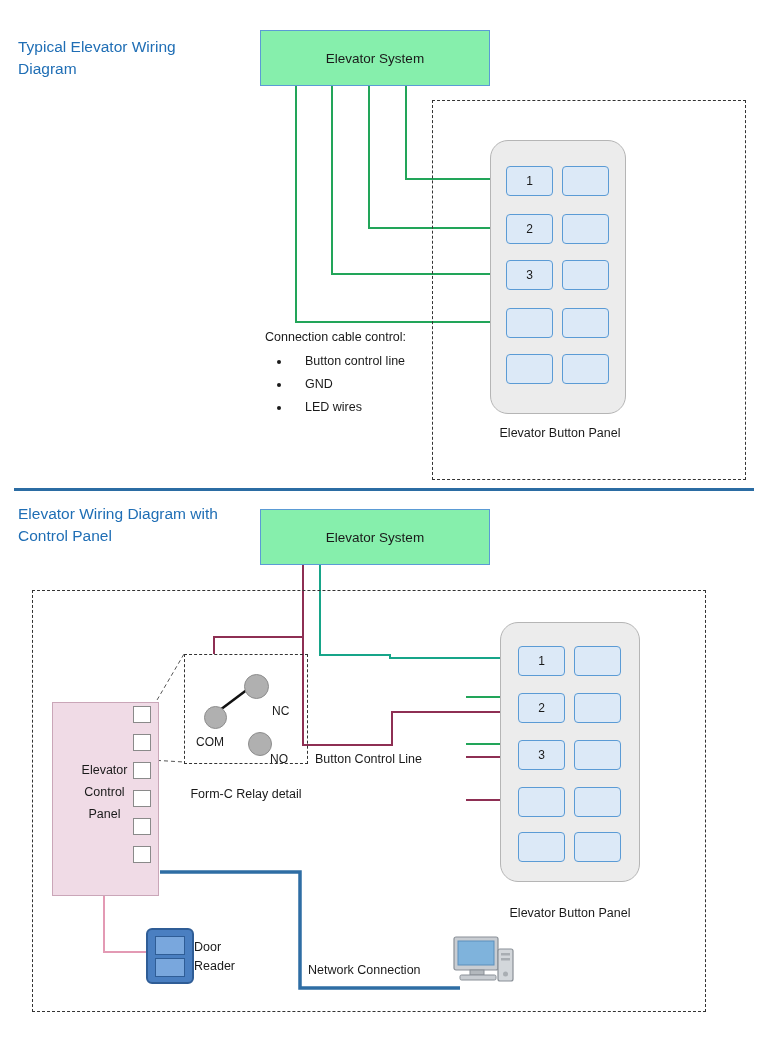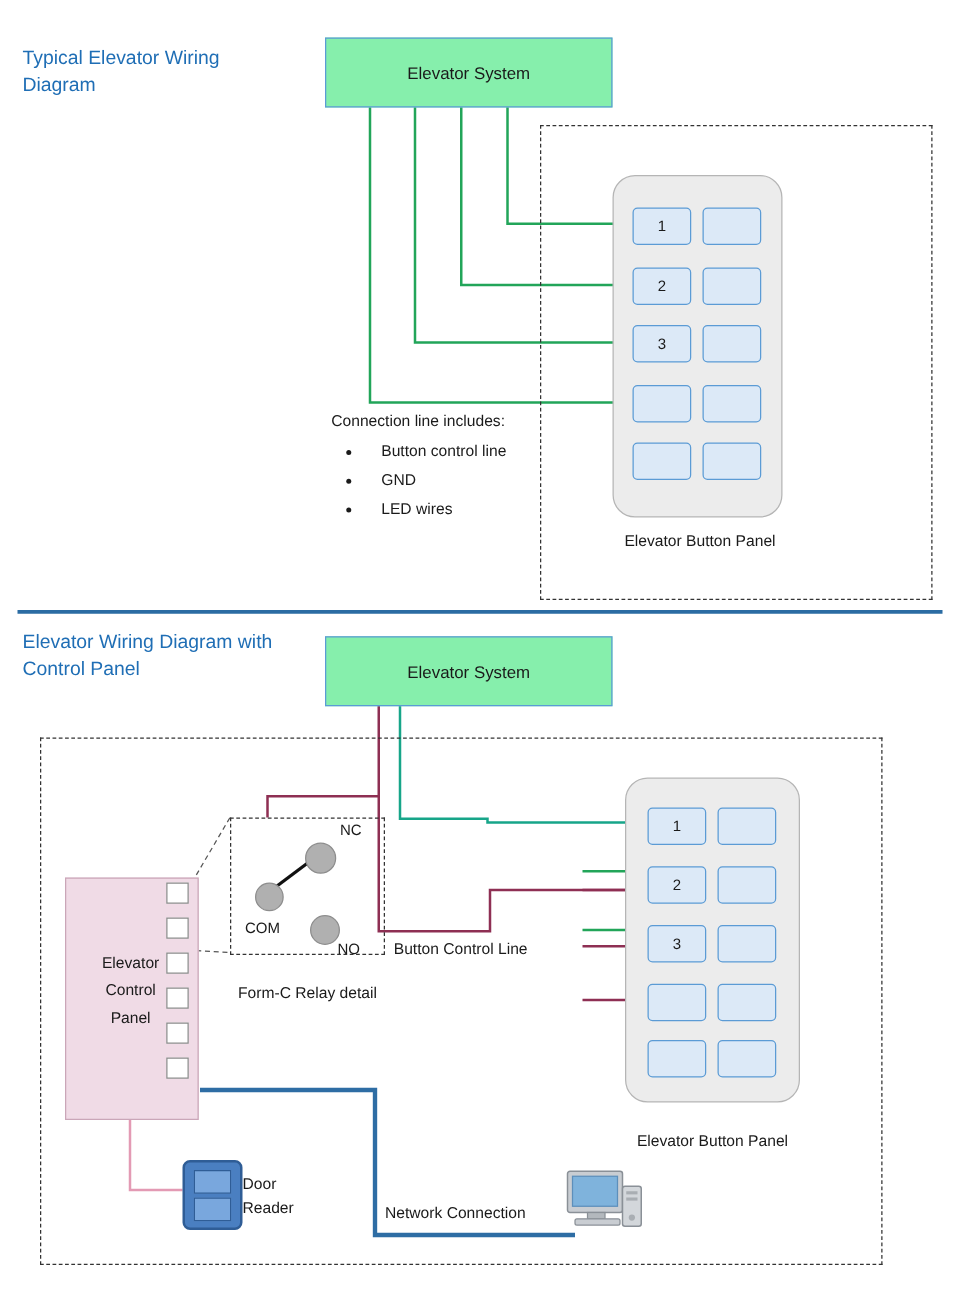--- a/index.html
+++ b/index.html
@@ -290,21 +290,21 @@
   <div class="btn" style="left:506px; top:260px;">3</div>
   <div class="btn" style="left:562px; top:260px;"></div>
   <div class="btn" style="left:506px; top:308px;"></div>
   <div class="btn" style="left:562px; top:308px;"></div>
   <div class="btn" style="left:506px; top:354px;"></div>
   <div class="btn" style="left:562px; top:354px;"></div>
 
   <div class="caption" id="caption-top">Elevator Button Panel</div>
 
   <div class="cable-note">
-    <div>Connection line includes:</div>
+    <div>Connection cable control:</div>
     <ul>
       <li>Button control line</li>
       <li>GND</li>
       <li>LED wires</li>
     </ul>
   </div>
 
   <div class="elevator-system" id="elev-sys-bottom">Elevator System</div>
   <div class="dashed-region" id="region-bottom"></div>
   <div class="panel" id="panel-bottom"></div>
@@ -334,21 +334,21 @@
   <div class="control-panel-label">
     <div>Elevator</div>
     <div>Control</div>
     <div>Panel</div>
   </div>
 
   <div class="relay-box"></div>
   <div class="relay-dot" style="left:204px; top:706px; width:21px; height:21px;"></div>
   <div class="relay-dot" style="left:244px; top:674px; width:23px; height:23px;"></div>
   <div class="relay-dot" style="left:248px; top:732px; width:22px; height:22px;"></div>
-  <div class="relay-text" style="left:272px; top:657px;">NC</div>
+  <div class="relay-text" style="left:272px; top:704px;">NC</div>
   <div class="relay-text" style="left:270px; top:752px;">NO</div>
   <div class="relay-text" style="left:196px; top:735px;">COM</div>
   <div class="relay-label">Form-C Relay detail</div>
 
   <div class="bcl-label">Button Control Line</div>
   <div class="net-label">Network Connection</div>
 
   <div class="door-reader">
     <div class="inner1"></div>
     <div class="inner2"></div>

